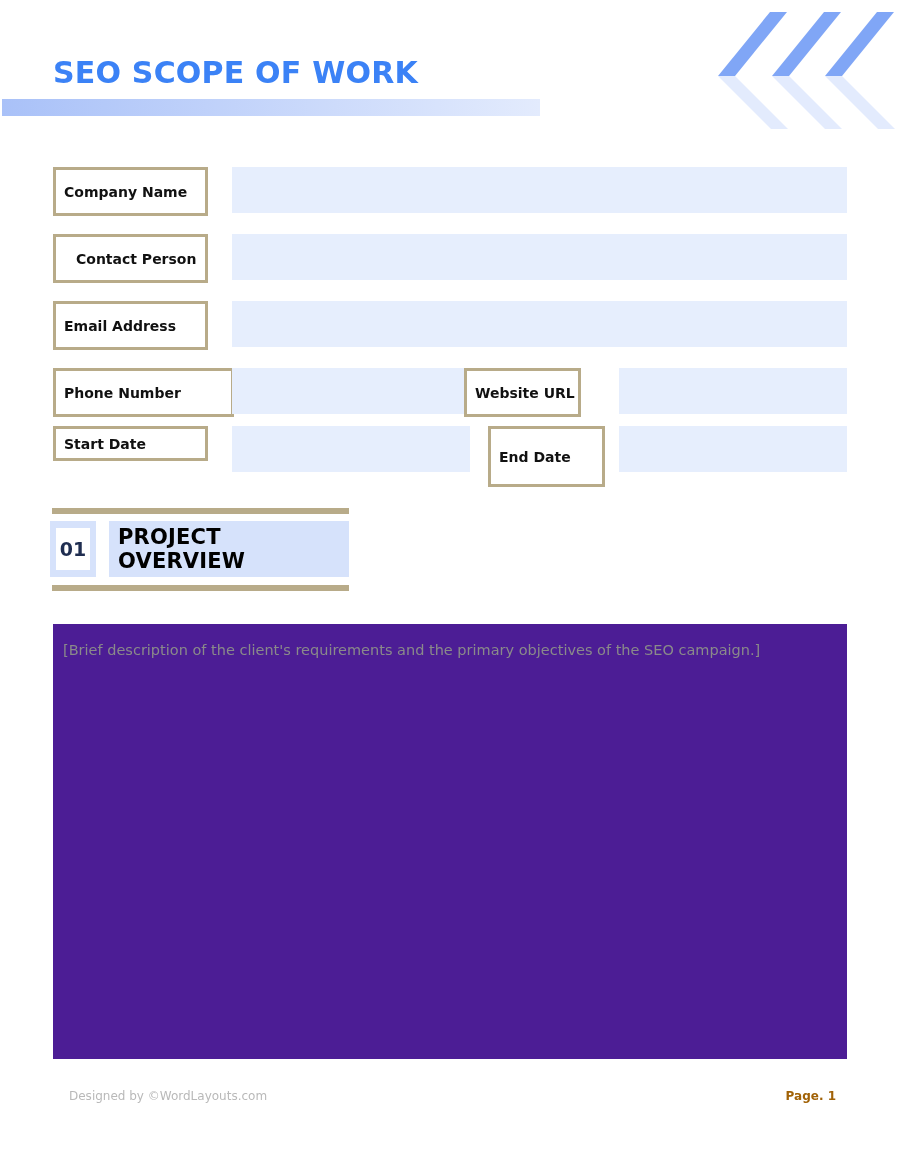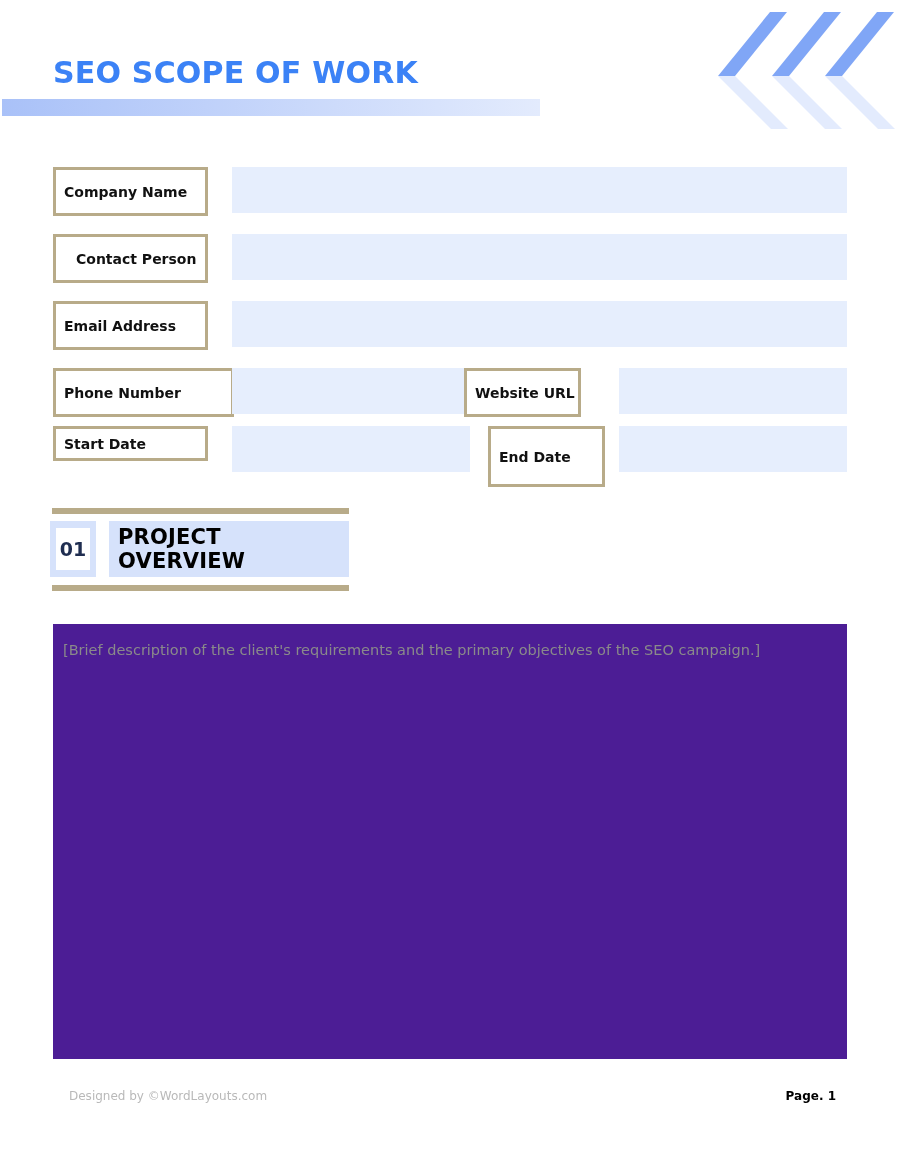--- a/index.html
+++ b/index.html
@@ -15,21 +15,21 @@
                font-size: 14px; font-weight: bold; color: #111; }
   .field { background: #e6eefd; box-sizing: border-box; }
   .sec-line { background: #b8ab89; height: 6px; }
   .num-box { background: #d6e2fb; }
   .num-inner { background: #fff; display: flex; align-items: center; justify-content: center;
                font-size: 19px; font-weight: bold; color: #1f2d50; text-align: right; }
   .sec-title { background: #d6e2fb; display: flex; align-items: center; padding-left: 9px;
                font-size: 21px; font-weight: bold; color: #000000; box-sizing: border-box; letter-spacing: 0.2px; }
   .overview { background: #4c1d95; box-sizing: border-box; padding: 18px 10px; font-size: 14.5px; color: #8a8a8a; }
   .footer-left { font-size: 12px; color: #b9b9b9; }
-  .footer-right { font-size: 12px; color: #000000; font-weight: bold; }
+  .footer-right { font-size: 12px; color: #a16207; font-weight: bold; }
 </style>
 </head>
 <body>
 
 <div class="abs title">SEO SCOPE OF WORK</div>
 <div class="abs title-bar"></div>
 
 <svg class="abs chev" viewBox="0 0 200 140">
   <g fill="#80a6f6">
     <polygon points="18,76 70,12 87,12 35,76"></polygon>

